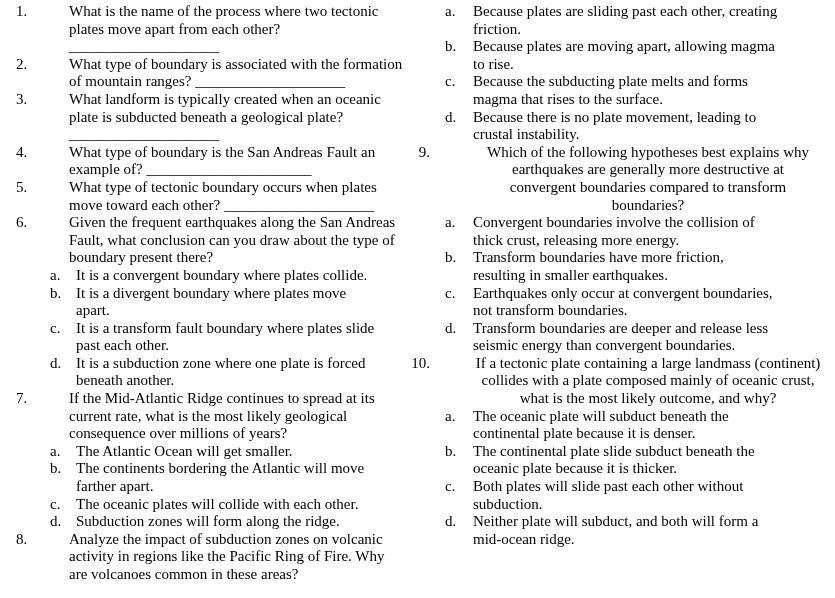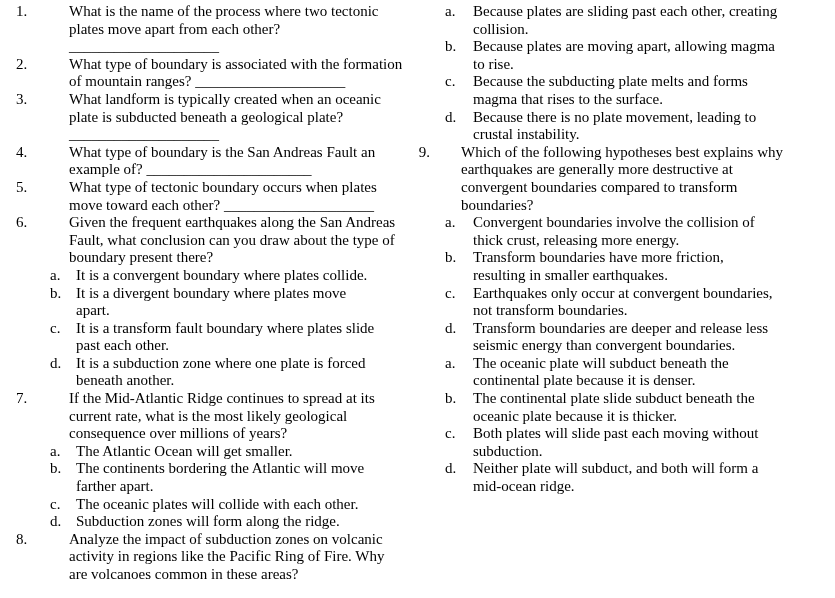--- a/index.html
+++ b/index.html
@@ -10,21 +10,21 @@
     font-size:15px; line-height:17.6px; color:#000000;
   }
   .page { position:relative; width:835px; height:598px; background:#ffffff; }
   .col { position:absolute; top:3px; }
   .col-left  { left:16px;  width:400px; }
   .col-right { left:403px; width:432px; }
   .q { display:flex; align-items:flex-start; }
   .q-num { flex:0 0 29px; }
   .col-right .q-num { flex:0 0 27px; text-align:right; }
   .q-body { flex:1; white-space:pre-line;margin-left:24px; }
-  .col-right .q-body { padding-left:7px; }
+  .col-right .q-body { padding-left:7px;text-align:center; }
   .opt { display:flex; align-items:flex-start; margin-left:34px; }
   .col-right .opt { margin-left:42px; }
   .opt-letter { flex:0 0 26px; }
   .col-right .opt-letter { flex:0 0 28px; }
   .opt-text { flex:1; white-space:pre-line; }
 </style>
 </head>
 <body>
 
 <div class="page">
@@ -120,21 +120,21 @@
 are volcanoes common in these areas?</div>
     </div>
 
   </div>
 
   <div class="col col-right">
 
     <div class="opt">
       <div class="opt-letter">a.</div>
       <div class="opt-text">Because plates are sliding past each other, creating
-collision.</div>
+friction.</div>
     </div>
     <div class="opt">
       <div class="opt-letter">b.</div>
       <div class="opt-text">Because plates are moving apart, allowing magma
 to rise.</div>
     </div>
     <div class="opt">
       <div class="opt-letter">c.</div>
       <div class="opt-text">Because the subducting plate melts and forms
 magma that rises to the surface.</div>
@@ -166,33 +166,39 @@
       <div class="opt-letter">c.</div>
       <div class="opt-text">Earthquakes only occur at convergent boundaries,
 not transform boundaries.</div>
     </div>
     <div class="opt">
       <div class="opt-letter">d.</div>
       <div class="opt-text">Transform boundaries are deeper and release less
 seismic energy than convergent boundaries.</div>
     </div>
 
+    <div class="q">
+      <div class="q-num">10.</div>
+      <div class="q-body">If a tectonic plate containing a large landmass (continent)
+collides with a plate composed mainly of oceanic crust,
+what is the most likely outcome, and why?</div>
+    </div>
     <div class="opt">
       <div class="opt-letter">a.</div>
       <div class="opt-text">The oceanic plate will subduct beneath the
 continental plate because it is denser.</div>
     </div>
     <div class="opt">
       <div class="opt-letter">b.</div>
       <div class="opt-text">The continental plate slide subduct beneath the
 oceanic plate because it is thicker.</div>
     </div>
     <div class="opt">
       <div class="opt-letter">c.</div>
-      <div class="opt-text">Both plates will slide past each moving without
+      <div class="opt-text">Both plates will slide past each other without
 subduction.</div>
     </div>
     <div class="opt">
       <div class="opt-letter">d.</div>
       <div class="opt-text">Neither plate will subduct, and both will form a
 mid-ocean ridge.</div>
     </div>
 
   </div>
 </div>

